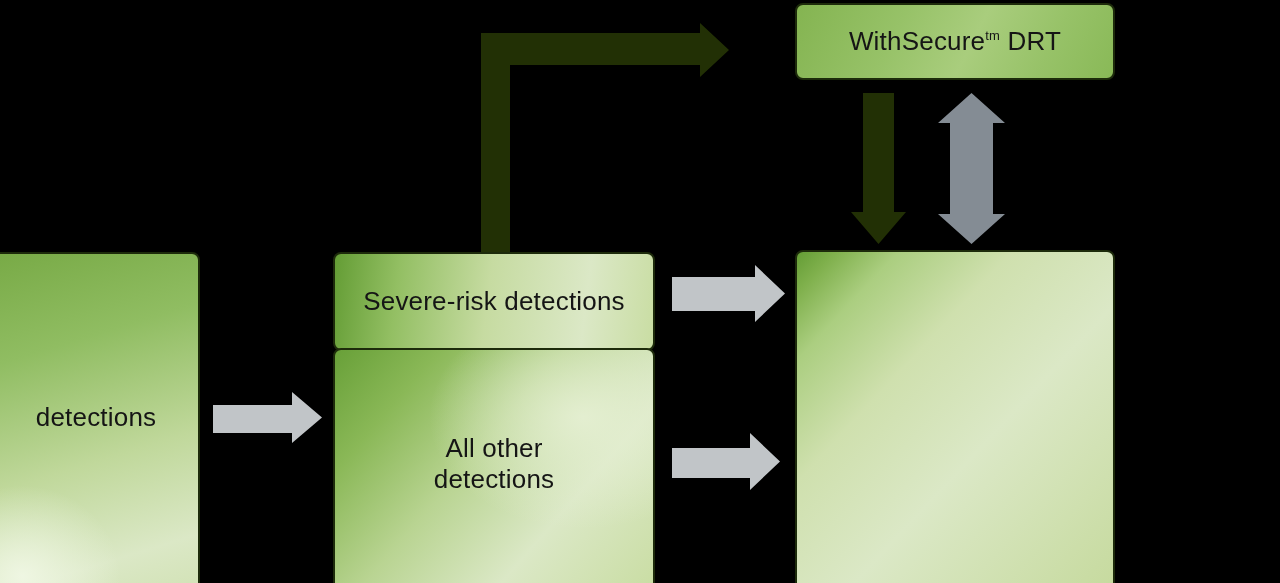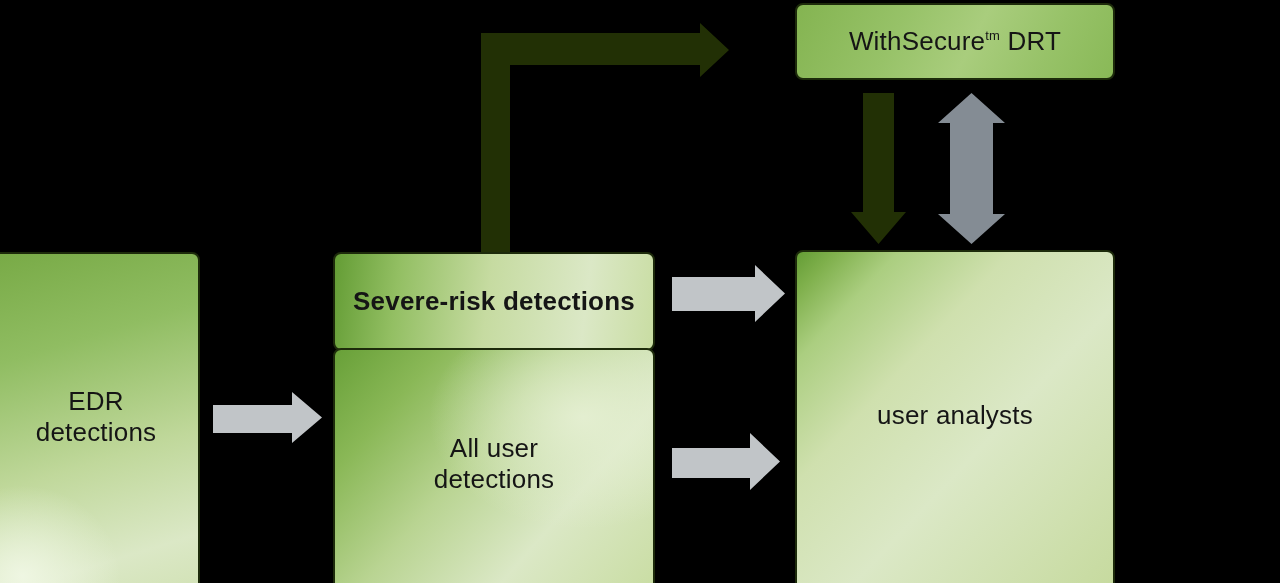--- a/index.html
+++ b/index.html
@@ -38,21 +38,20 @@
     left: -8px; top: 252px; width: 208px; height: 340px;
     padding-bottom: 10px;
     background:
       radial-gradient(150px 140px at 14% 96%, rgba(240,247,228,0.95), rgba(240,247,228,0) 65%),
       linear-gradient(163deg, #78aa46 0%, #90bd62 28%, #c0d89b 60%, var(--green-light, #dbe8c6) 86%, #d2e2b6 100%);
   }
   .node-severe {
     left: 333px; top: 252px; width: 322px; height: 99px;
     background:
       linear-gradient(97deg, var(--green-strong, #649d35) 0%, #93bf63 20%, #c6dba1 48%, var(--green-light, #dbe8c6) 78%, var(--green-soft, #c9dda3) 100%);
-    font-weight: bold;
   }
   .node-allother {
     left: 333px; top: 348px; width: 322px; height: 244px;
     padding-bottom: 12px;
     background:
       radial-gradient(220px 160px at 78% 28%, rgba(230,240,212,0.9), rgba(230,240,212,0) 70%),
       linear-gradient(131deg, #68a038 0%, #8ab857 20%, #b9d492 44%, var(--green-light, #dbe8c6) 70%, var(--green-soft, #c9dda3) 100%);
   }
   .node-drt {
     left: 795px; top: 3px; width: 320px; height: 77px;
@@ -104,43 +103,41 @@
 
   <div class="arrow arrow-gray arrow-elements-allother"></div>
   <div class="arrow arrow-dark arrow-severe-drt"></div>
   <div class="arrow arrow-gray arrow-severe-partner"></div>
   <div class="arrow arrow-gray arrow-allother-partner"></div>
   <div class="arrow arrow-dark arrow-drt-partner"></div>
   <div class="arrow arrow-slate arrow-drt-partner-duplex"></div>
 
   <div class="node node-elements">
     <div class="node-label">
-      <span class="line">EDR</span>
       <span class="line">detections</span>
     </div>
   </div>
 
   <div class="node node-severe">
     <div class="node-label">
       <span class="line">Severe-risk detections</span>
     </div>
   </div>
 
   <div class="node node-allother">
     <div class="node-label">
-      <span class="line">All user</span>
+      <span class="line">All other</span>
       <span class="line">detections</span>
     </div>
   </div>
 
   <div class="node node-drt">
     <div class="node-label">
       <span><span>WithSecure</span><sup>tm</sup> <span>DRT</span></span>
     </div>
   </div>
 
   <div class="node node-partner">
     <div class="node-label">
-      <span class="line">user analysts</span>
     </div>
   </div>
 
 </div>
 
 </body></html>

